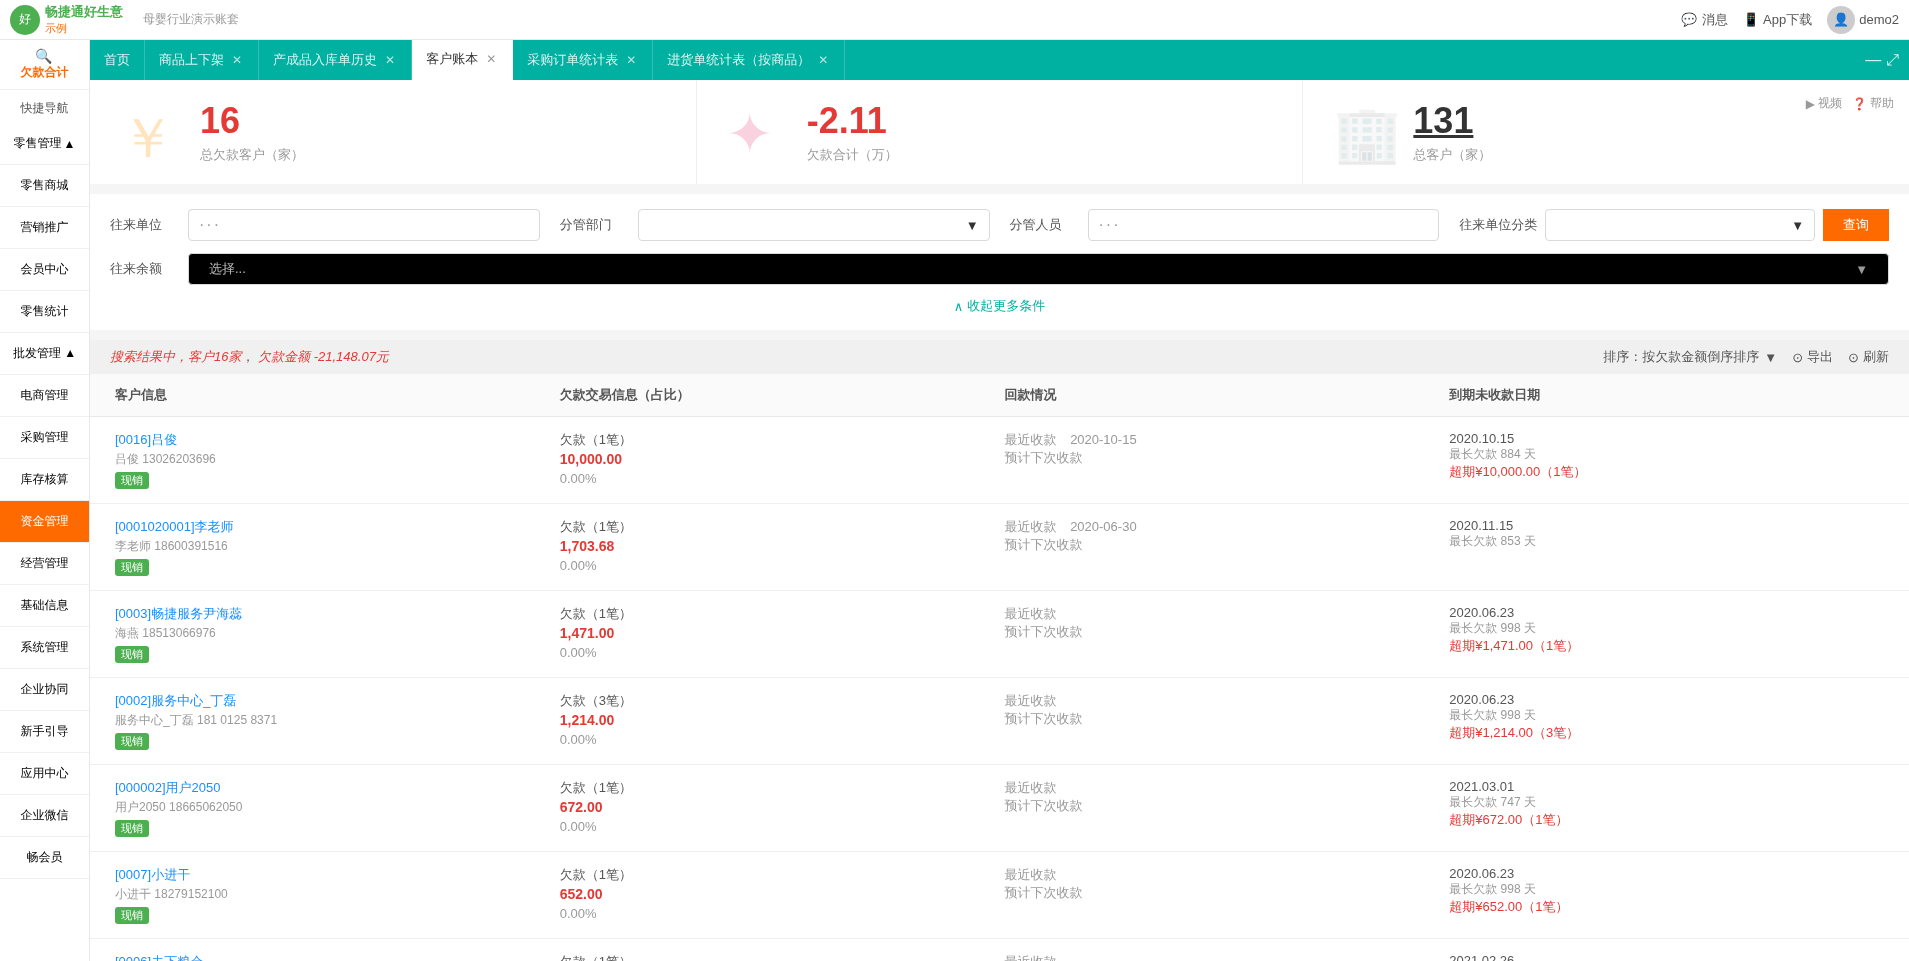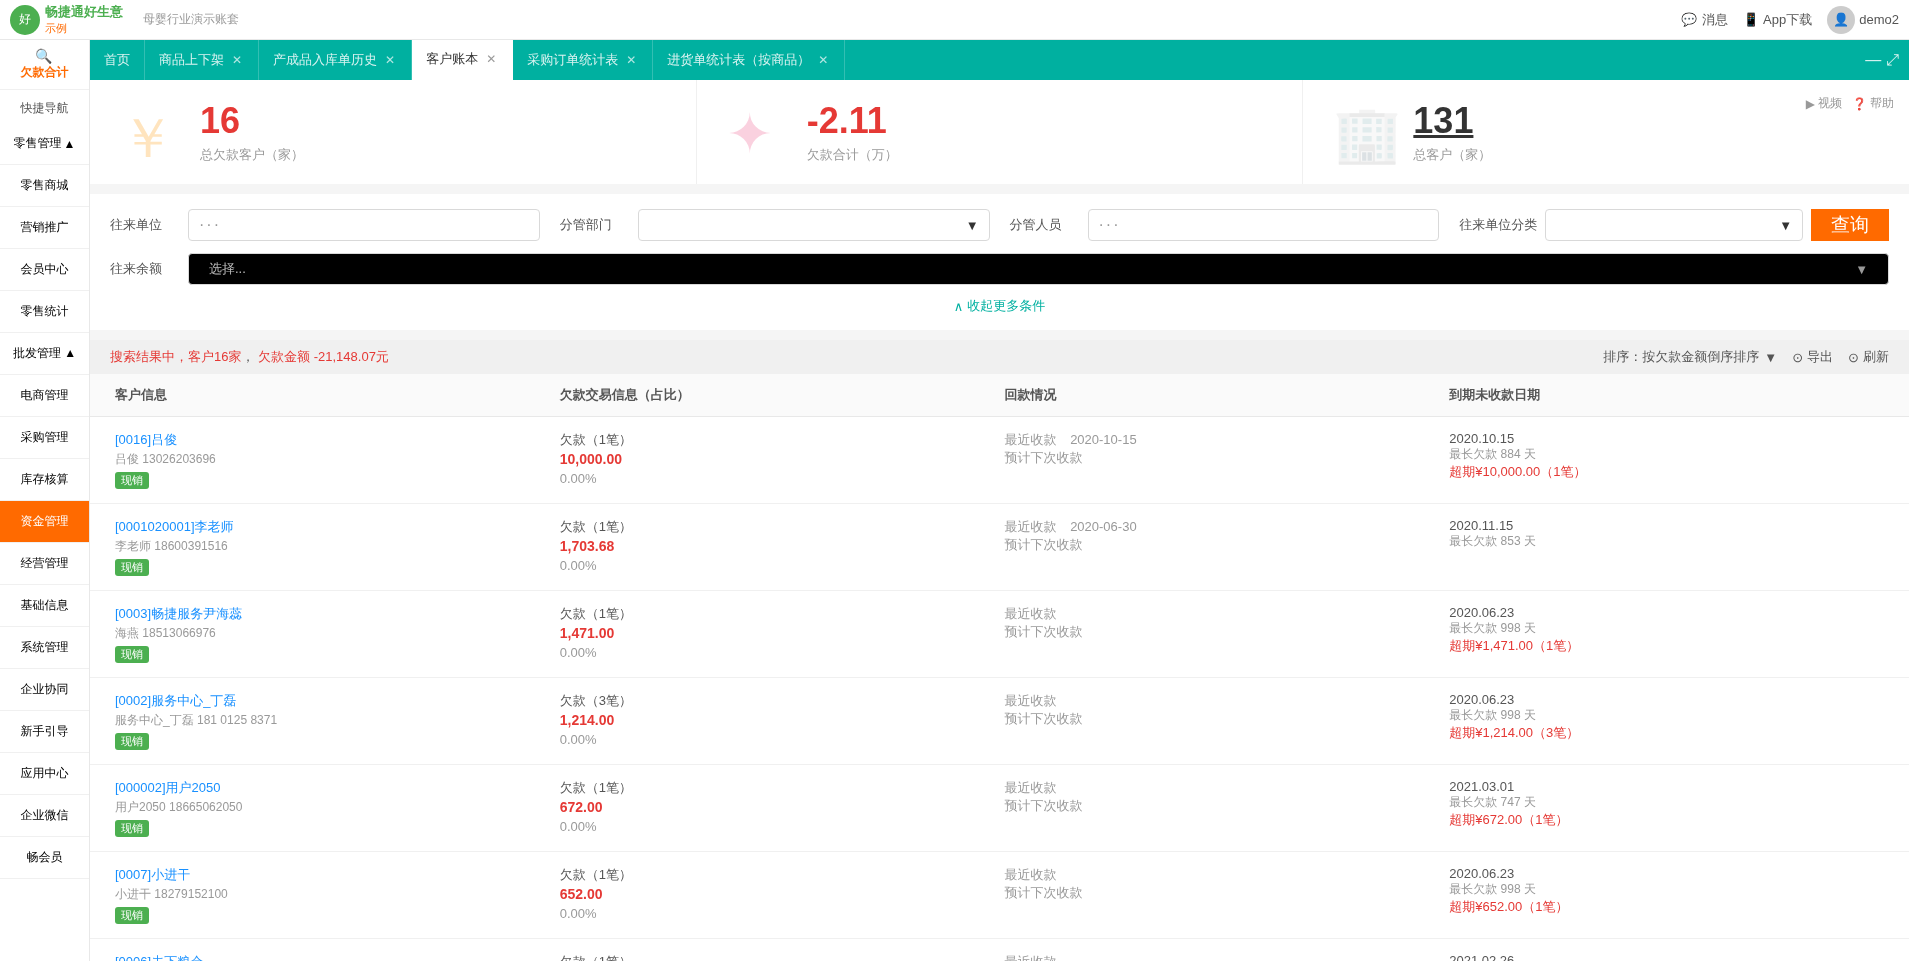--- a/index.html
+++ b/index.html
@@ -58,27 +58,27 @@
     
     
     .filter-area { background: #fff; padding: 15px 20px; margin-bottom: 10px; }
     .filter-row { display: flex; align-items: center; gap: 20px; margin-bottom: 12px; }
     .filter-item { display: flex; align-items: center; gap: 8px; flex: 1; }
     .filter-label { color: #555; font-size: 13px; white-space: nowrap; min-width: 70px; }
     .filter-input { flex: 1; height: 32px; border: 1px solid #d9d9d9; border-radius: 4px; padding: 0 10px; display: flex; align-items: center; justify-content: space-between; cursor: pointer; background: #fff; }
     .filter-dots { color: #999; font-size: 16px; letter-spacing: 2px; }
     .filter-dropdown { flex: 1; height: 32px; border: 1px solid #d9d9d9; border-radius: 4px; padding: 0 10px; display: flex; align-items: center; justify-content: space-between; cursor: pointer; background: #fff; }
     .filter-select { flex: 1; height: 32px; border: 1px solid #d9d9d9; border-radius: 4px; padding: 0 20px; color: #999; background: #000000; cursor: pointer; display: flex; align-items: center; justify-content: space-between; }
-    .search-btn { height: 32px; padding: 0 20px; background: #ff6a00; color: #fff; border: none; border-radius: 0; cursor: pointer; font-size: 19px; }
+    .search-btn { height: 32px; padding: 0 20px; background: #ff6a00; color: #fff; border: none; border-radius: 0; cursor: pointer; font-size: 13px; }
     .collapse-btn { color: #00b0a0; font-size: 13px; cursor: pointer; display: flex; align-items: center; gap: 4px; justify-content: center; }
     
     
     .result-bar { background: #f0f0f0; padding: 8px 20px; display: flex; align-items: center; justify-content: space-between; font-size: 13px; }
     .result-info { color: #555; }
-    .result-info span { color: #e53935; }
+    .result-info span { color: #e53935; font-style: italic; }
     .result-actions { display: flex; align-items: center; gap: 15px; color: #555; }
     .result-sort { display: flex; align-items: center; gap: 5px; cursor: pointer; }
     .result-action-btn { display: flex; align-items: center; gap: 4px; cursor: pointer; color: #555; }
     
     
     .data-table { width: 100%; background: #fff; }
     .table-header { display: grid; grid-template-columns: 3fr 3fr 3fr 3fr; padding: 10px 20px; background: #fafafa; border-bottom: 1px solid #e8e8e8; font-weight: bold; color: #555; font-size: 13px; }
     .table-row { display: grid; grid-template-columns: 3fr 3fr 3fr 3fr; padding: 12px 20px; border-bottom: 1px solid #f0f0f0; background: #fff; }
     .cell { padding: 2px 5px; }
     .customer-name { color: #1890ff; cursor: pointer; font-size: 13px; }

